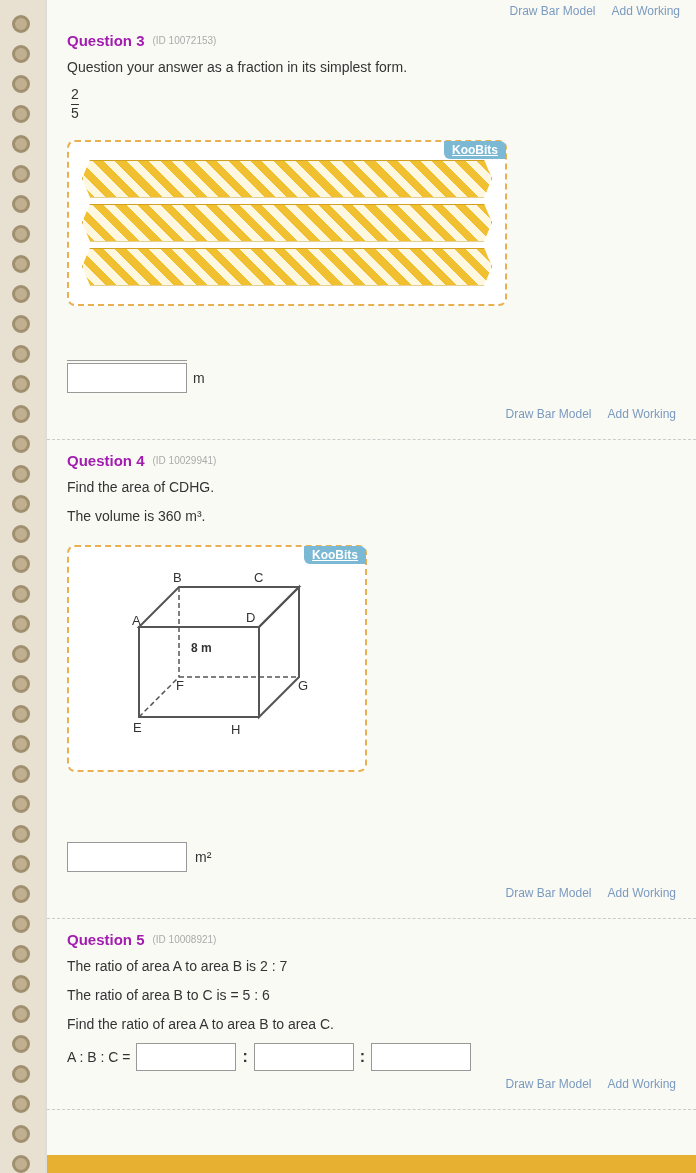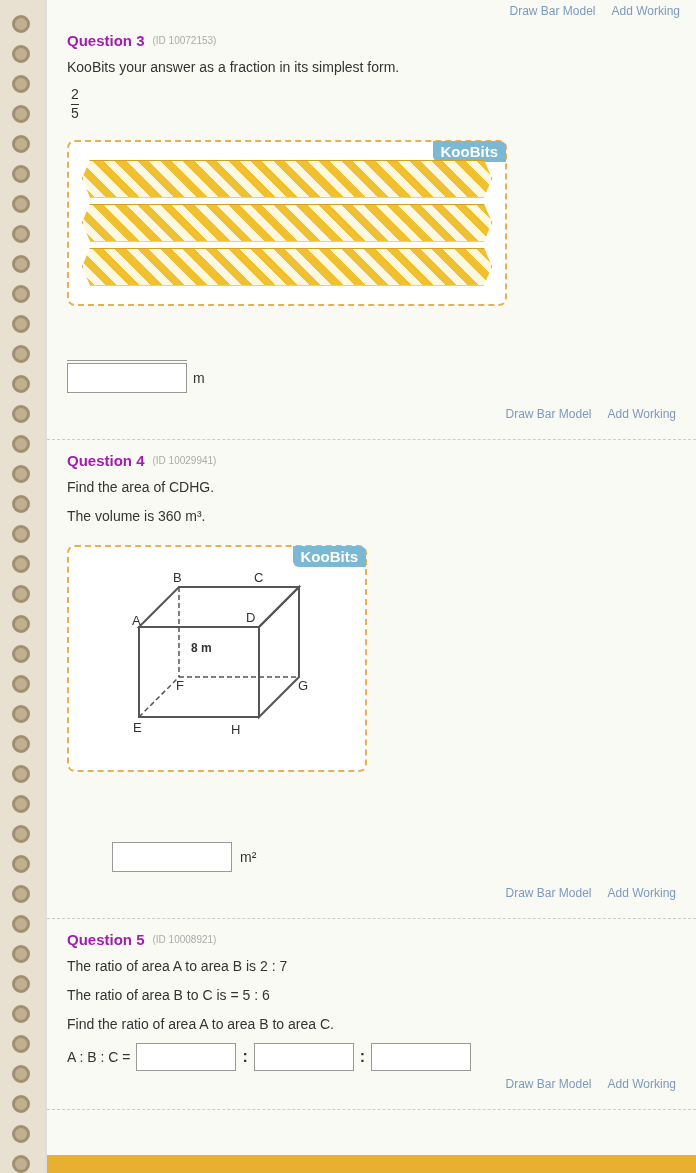--- a/index.html
+++ b/index.html
@@ -110,24 +110,25 @@
       background: #fff;
       display: inline-block;
       width: 440px;
     }
     .koobits-badge {
       position: absolute;
       top: -1px;
       right: -1px;
       background: #7ab8d4;
       color: white;
-      font-size: 15px;
+      font-size: 12px;
       padding: 2px 8px;
       border-radius: 0 6px 0 6px;
       font-weight: bold;
+      text-decoration: underline;
     }
 
     
     .ribbon-visual {
       width: 410px;
       margin: 8px auto;
     }
     .ribbon-strip {
       width: 100%;
       height: 38px;
@@ -205,21 +206,20 @@
     }
 
     
     .answer-area-q4 {
       margin: 60px 0 8px;
     }
     .answer-row {
       display: flex;
       align-items: center;
       gap: 8px;
-      margin-left: 45px;
     }
     .answer-input {
       border: 1.5px solid #999;
       background: white;
       height: 30px;
       width: 120px;
     }
 
     
     .ratio-row {
@@ -300,21 +300,21 @@
   <div class="top-actions">
     <a class="action-link">Draw Bar Model</a>
     <a class="action-link">Add Working</a>
   </div>
 
   <div class="question-block">
     <div class="question-title">
       <span class="question-label">Question 3</span>
       <span class="question-id">(ID 10072153)</span>
     </div>
-    <div class="question-text">KooBits your answer as a fraction in its simplest form.</div>
+    <div class="question-text">Question your answer as a fraction in its simplest form.</div>
     <div class="question-text">
       <span class="fraction-container">
         <span class="fraction-num">2</span>
         <span class="fraction-den">5</span>
       </span>
     </div>
 
     
     <div class="koobits-image-box">
       <span class="koobits-badge">KooBits</span>

